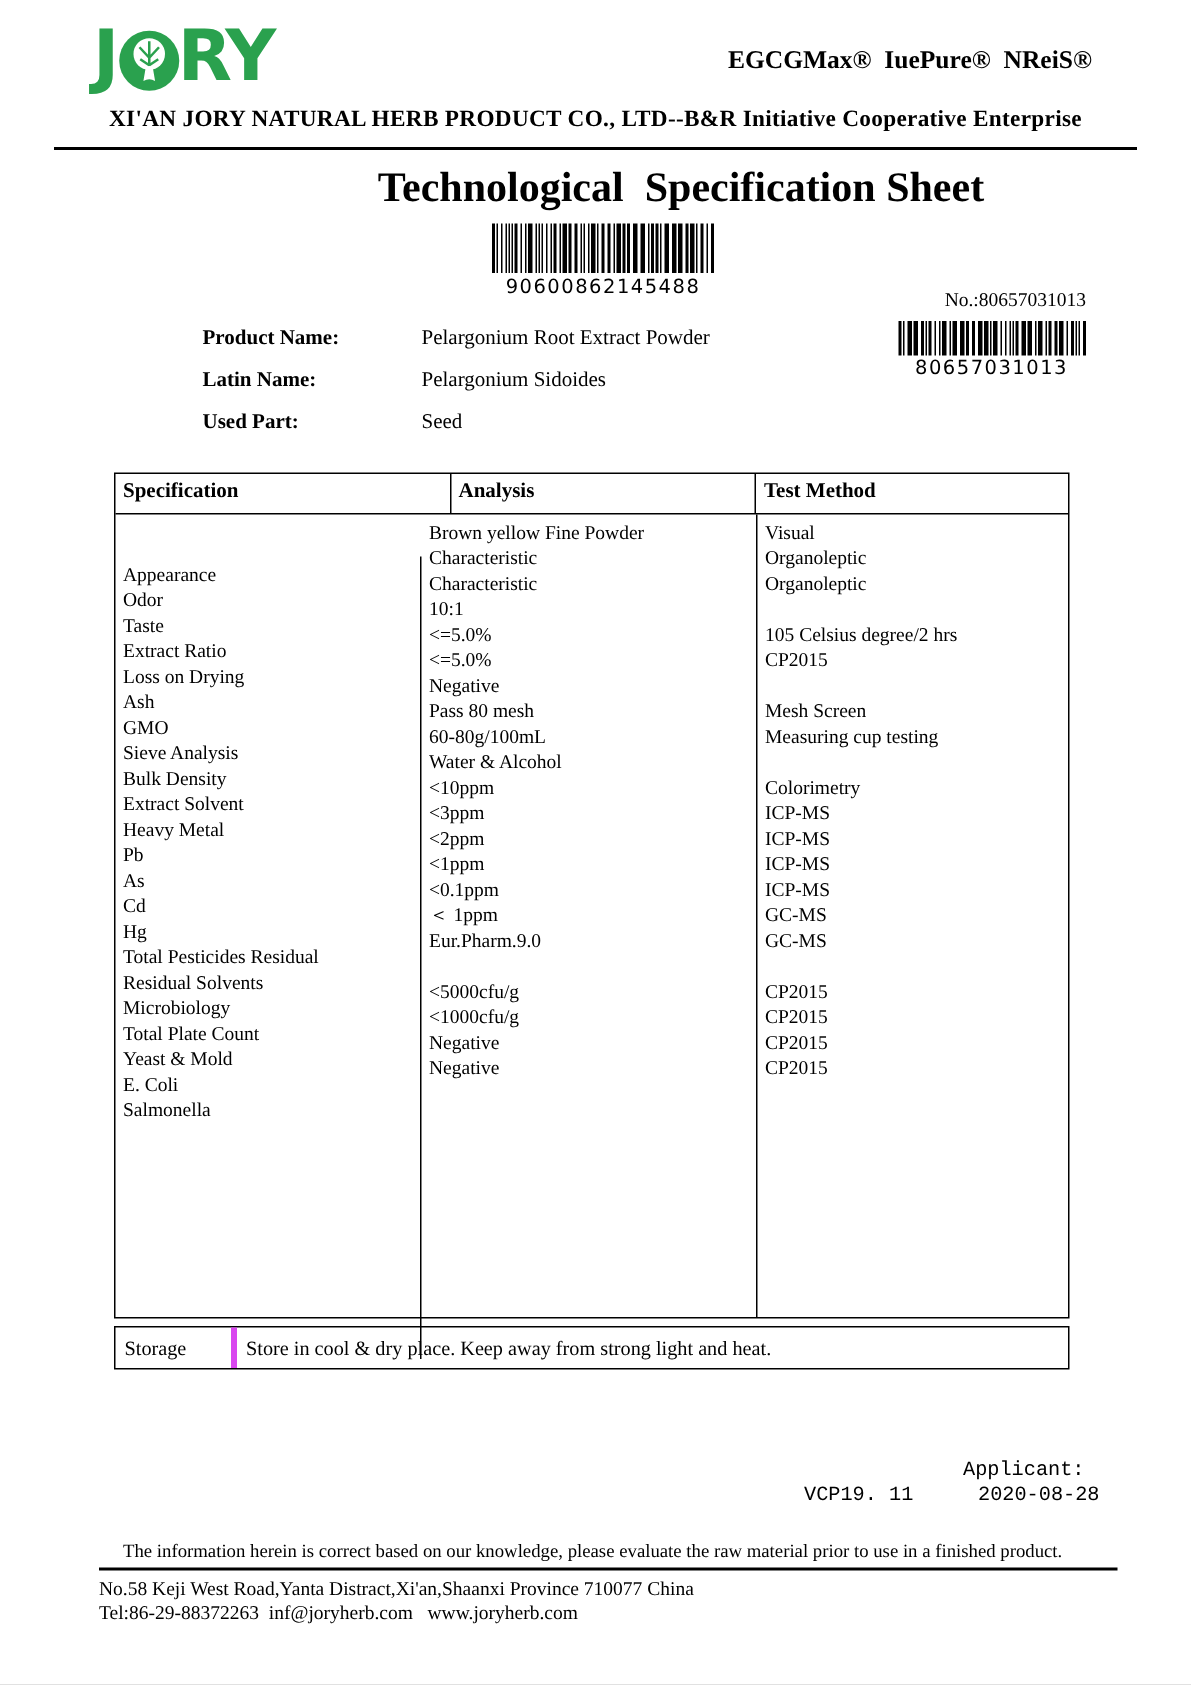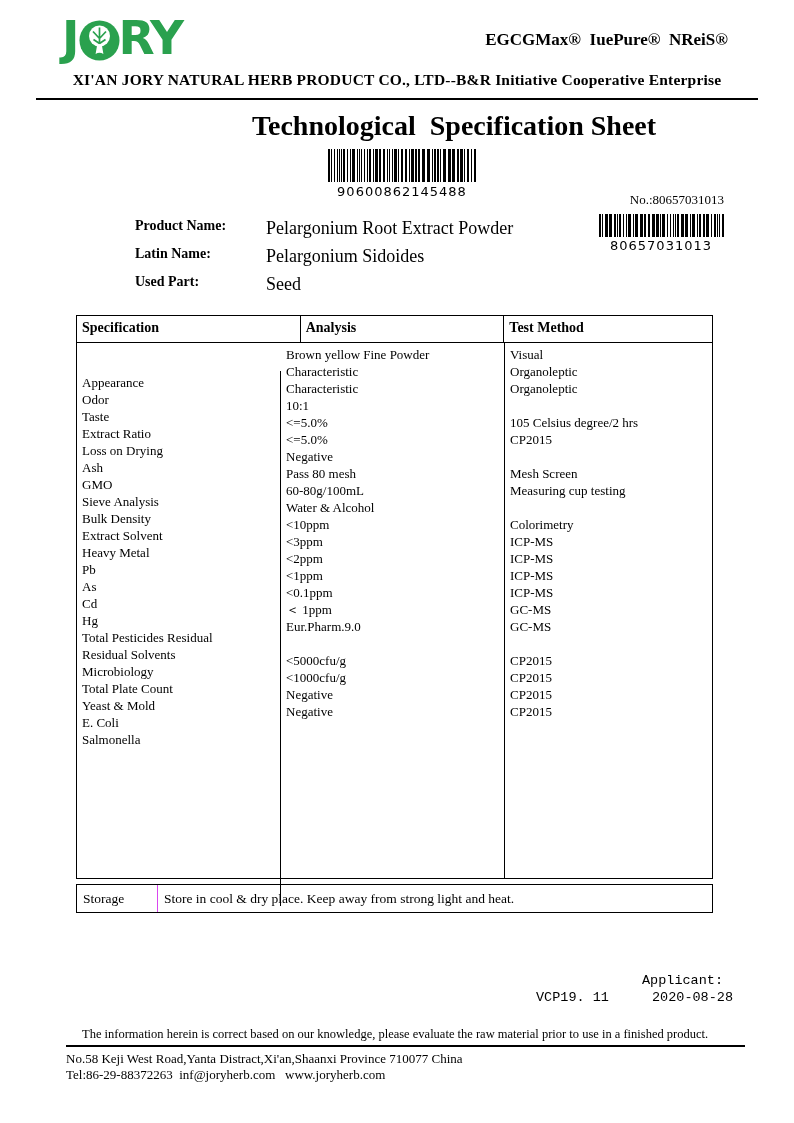--- a/index.html
+++ b/index.html
@@ -44,21 +44,21 @@
   }
   .doc-no { top:192px; right:70px; font-size:13px; }
   .bc-side { left:590px; top:214px; width:142px; height:23px; }
   .bc-side-num {
     left:590px; top:238px; width:142px; text-align:center;
     font-family:"DejaVu Sans", sans-serif; font-size:13px; letter-spacing:1px;
   }
 
   
   .pi-label { left:135px; font-size:14px; font-weight:bold; }
-  .pi-value { left:266px; font-size:18px; }
+  .pi-value { left:281px; font-size:14px; }
   .pi-r0 { top:218px; } .pi-r1 { top:246px; } .pi-r2 { top:274px; }
 
   
   .spec-table {
     left:76px; top:315px; width:637px; height:564px;
     border:1px solid #000;
   }
   .spec-head { display:flex; height:27px; border-bottom:1px solid #000; }
   .spec-head .hcell {
     font-size:14px; font-weight:bold; padding:4px 0 0 5px;
@@ -71,21 +71,21 @@
   .cell-line {
     height:17px; line-height:17px; font-size:13px; padding-left:5px;
     white-space:nowrap;
   }
 
   
   .storage-table { left:76px; top:884px; width:637px; border:1px solid #000; }
   .st-row { display:flex; height:27px; align-items:center; }
   .st-row + .st-row { border-top:1px solid #000; }
   .st-label { width:81px; align-self:stretch; display:flex; align-items:center;
-    border-right:1px solid #d946ef; padding-left:6px; font-size:13.5px; }
+    border-right:4px solid #d946ef; padding-left:6px; font-size:13.5px; }
   .st-value { padding-left:6px; font-size:13.5px; }
 
   
   .mono { font-family:"Liberation Mono", monospace; font-size:13.5px; }
   .applicant-label { left:642px; top:973px; }
   .version-code { left:536px; top:990px; }
   .applicant-date { left:652px; top:990px; }
 
   
   .disclaimer { left:82px; top:1027px; font-size:12.5px; }

